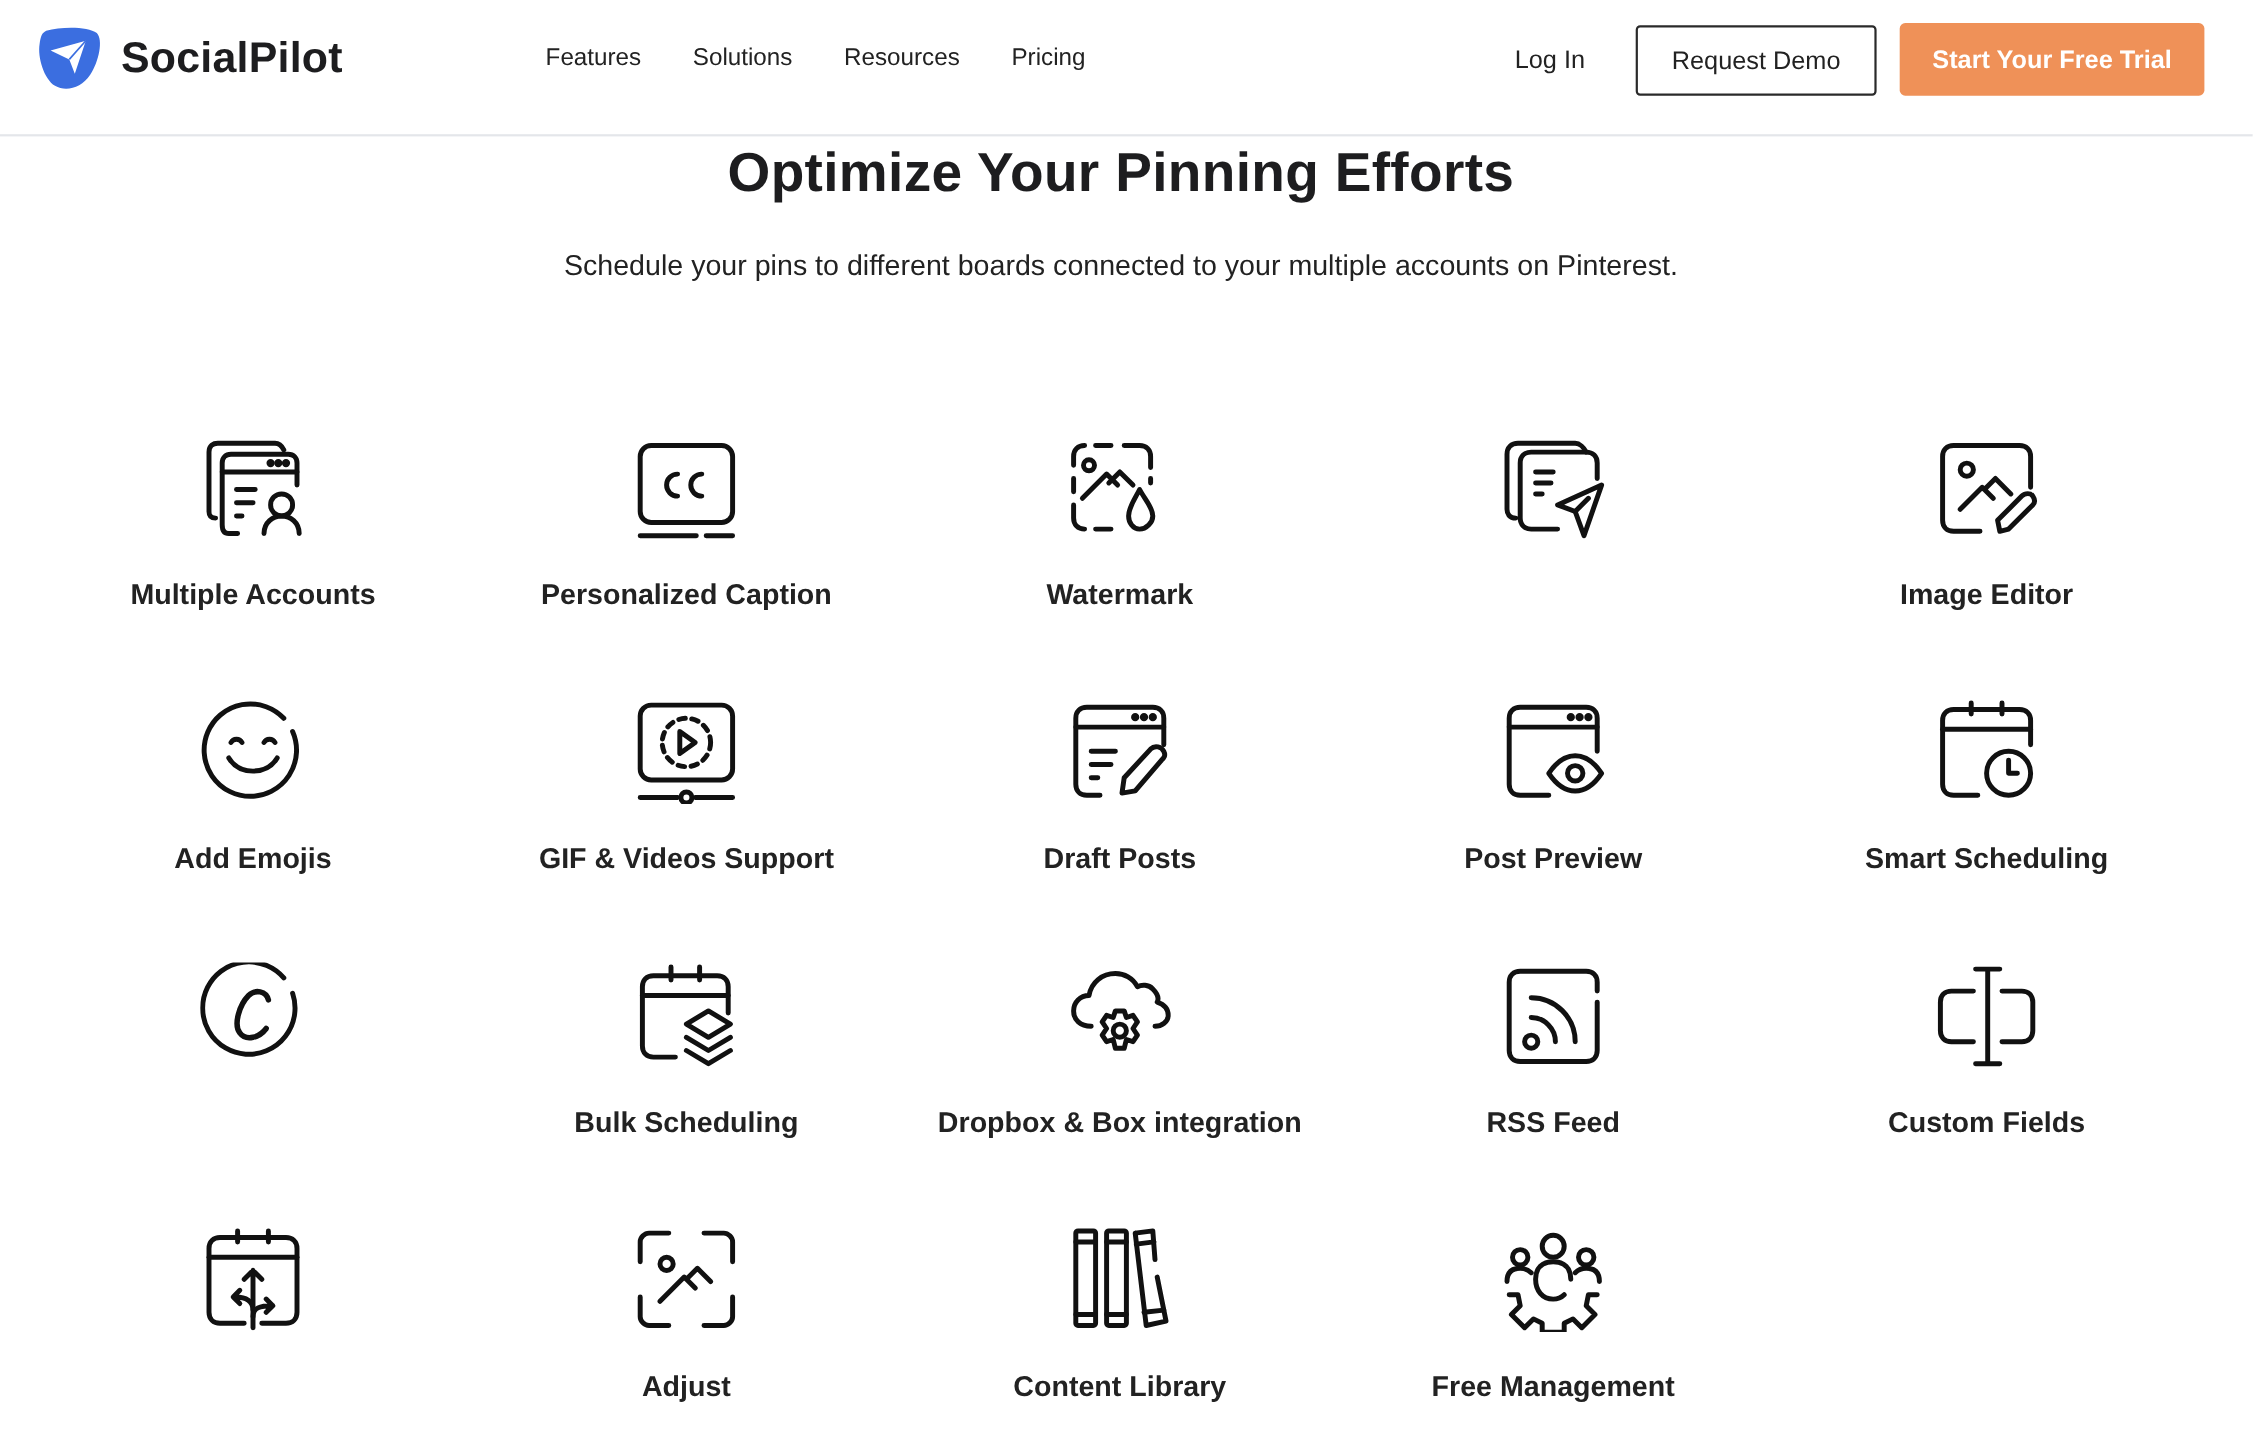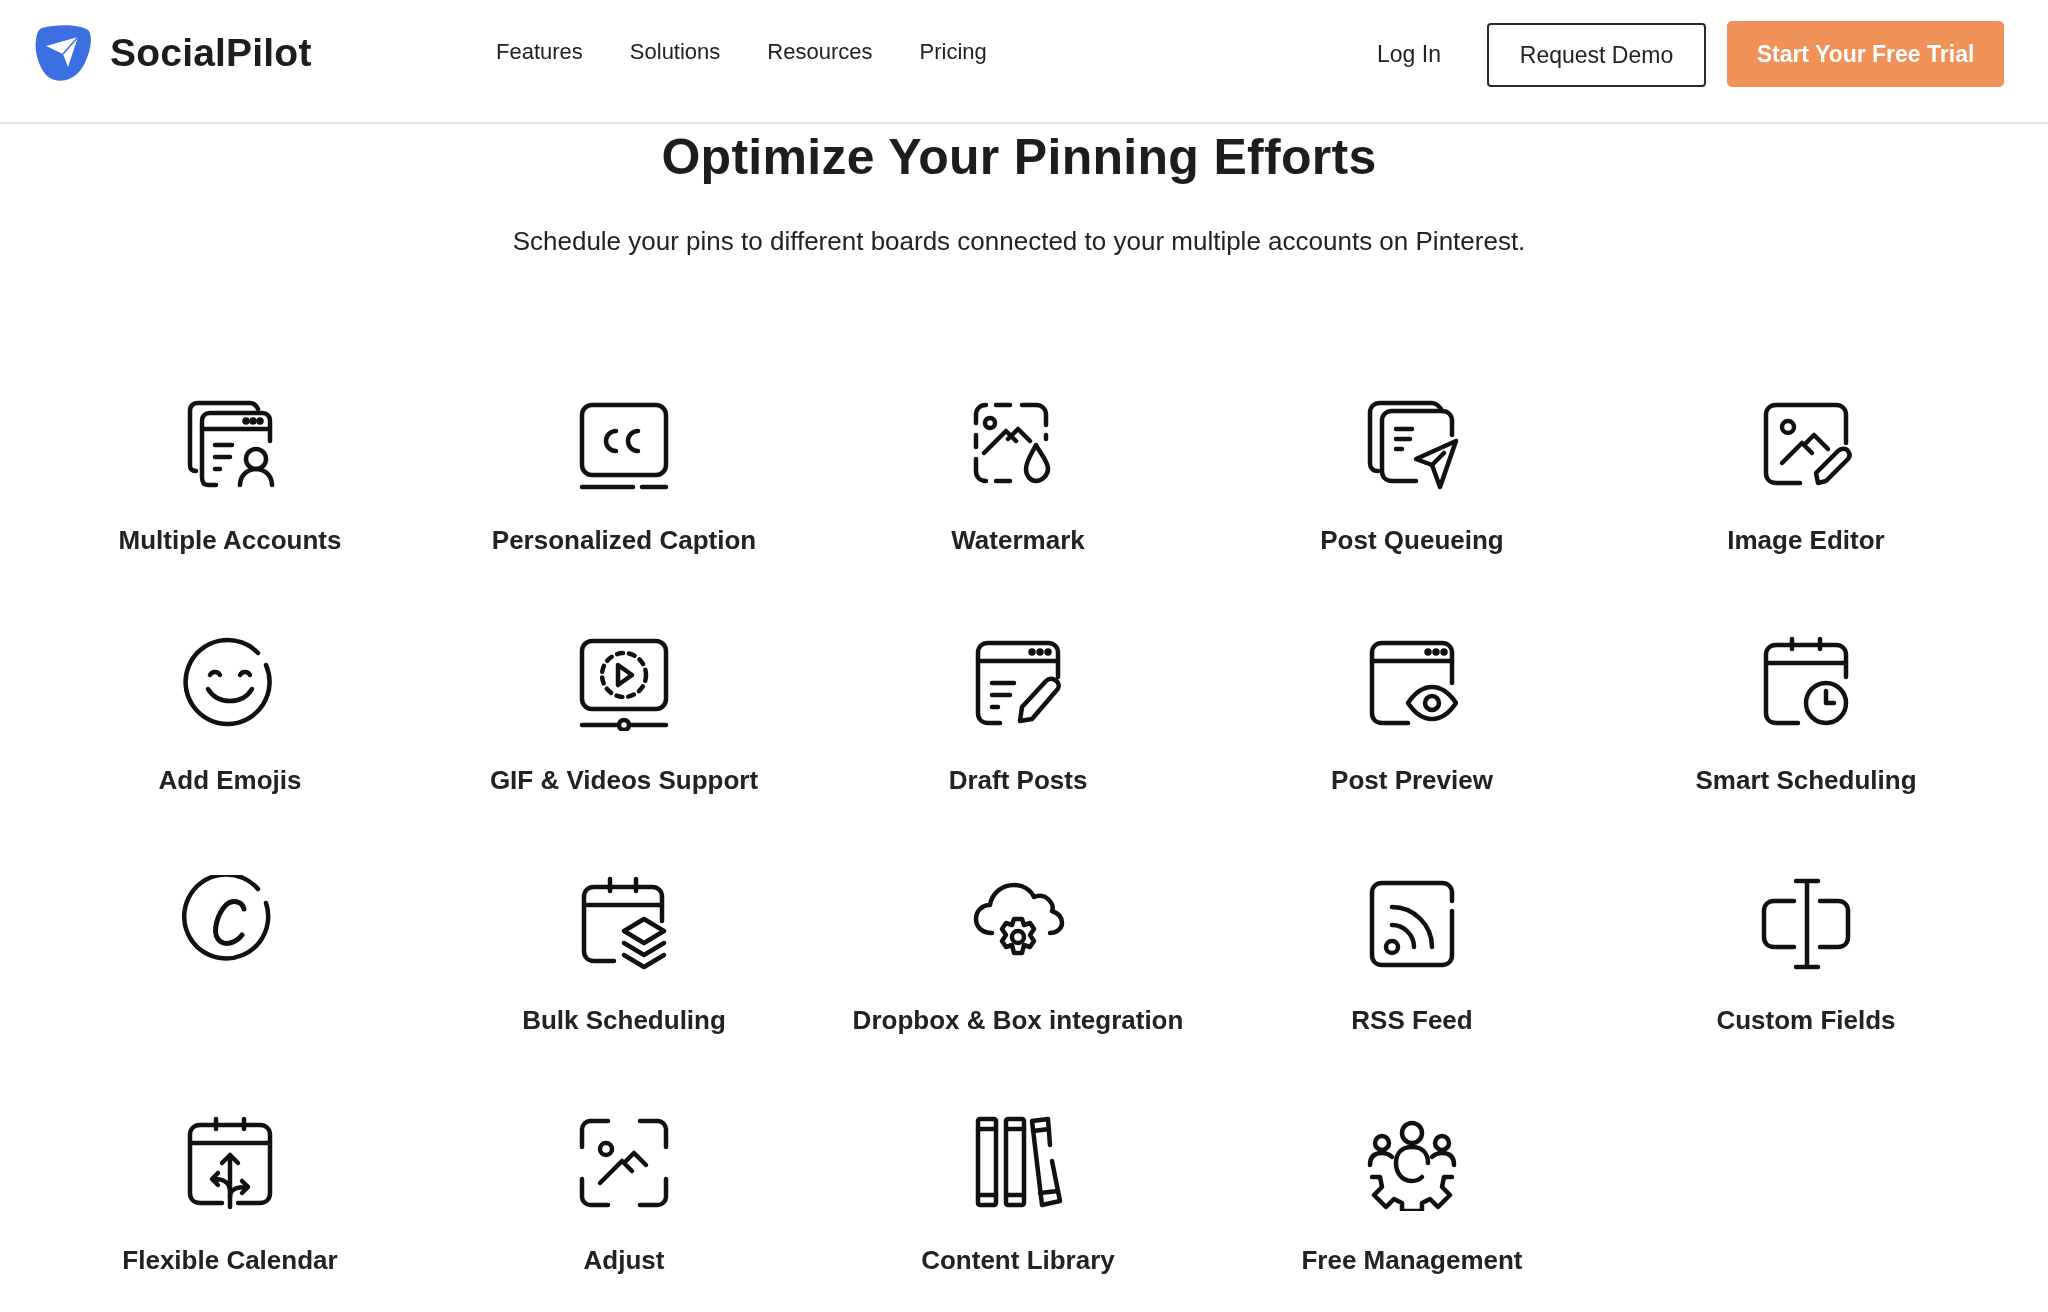--- a/index.html
+++ b/index.html
@@ -97,21 +97,20 @@
   </div>
 
   <div class="feature" style="left:1215px; top:0;">
     <svg class="icon" viewBox="0 0 96 96" fill="none" stroke="#111" stroke-width="4.5" stroke-linecap="round" stroke-linejoin="round">
       <path d="M14 76 C 8 76, 6 72, 6 68 V 18 C 6 12, 10 8, 16 8 H 68 C 72 8, 76 12, 78 16"></path>
       <path d="M52 86 H 28 C 22 86, 18 82, 18 76 V 26 C 18 20, 22 16, 28 16 H 78 C 84 16, 88 20, 88 26 V 40"></path>
       <path d="M32 34 H 48 M32 44 H 46 M32 54 H 38"></path>
       <path d="M92 46 L 52 64 L 68 70 L 76 92 Z"></path>
       <path d="M68 70 L 80 58"></path>
     </svg>
-    <div class="label">Post Queueing</div>
   </div>
 
   <div class="feature" style="left:1609px; top:0;">
     <svg class="icon" viewBox="0 0 96 96" fill="none" stroke="#111" stroke-width="4.5" stroke-linecap="round" stroke-linejoin="round">
       <path d="M42 88 H 18 C 12 88, 8 84, 8 78 V 20 C 8 14, 12 10, 18 10 H 78 C 84 10, 88 14, 88 20 V 48"></path>
       <circle cx="30" cy="32" r="6"></circle>
       <path d="M24 68 L 44 48 L 54 58 M 46 50 L 56 40 L 70 54"></path>
       <path d="M60 88 L 58 78 L 80 56 C 83 53, 88 53, 90 56 C 92 59, 92 62, 90 64 L 68 86 Z"></path>
     </svg>
     <div class="label">Image Editor</div>
@@ -223,21 +222,20 @@
 
   <div class="feature" style="left:33px; top:720px;">
     <svg class="icon" viewBox="0 0 96 96" fill="none" stroke="#111" stroke-width="4.5" stroke-linecap="round" stroke-linejoin="round">
       <path d="M40 88 H 18 C 12 88, 8 84, 8 78 V 20 C 8 14, 12 10, 18 10 H 78 C 84 10, 88 14, 88 20 V 78 C 88 84, 84 88, 78 88 H 56"></path>
       <path d="M8 28 H 88"></path>
       <path d="M34 4 V 14 M62 4 V 14"></path>
       <path d="M48 92 V 40 M40 48 L 48 40 L 56 48"></path>
       <path d="M48 76 C 48 68, 42 64, 32 64 M36 58 L 30 64 L 36 70"></path>
       <path d="M48 82 C 48 74, 54 72, 66 72 M60 66 L 66 72 L 60 78"></path>
     </svg>
-    <div class="label">Flexible Calendar</div>
   </div>
 
   <div class="feature" style="left:427px; top:720px;">
     <svg class="icon" viewBox="0 0 96 96" fill="none" stroke="#111" stroke-width="4.5" stroke-linecap="round" stroke-linejoin="round">
       <path d="M6 32 V 14 C 6 10, 10 6, 14 6 H 32"></path>
       <path d="M64 6 H 82 C 86 6, 90 10, 90 14 V 32"></path>
       <path d="M90 64 V 82 C 90 86, 86 90, 82 90 H 64"></path>
       <path d="M32 90 H 14 C 10 90, 6 86, 6 82 V 64"></path>
       <circle cx="30" cy="34" r="6"></circle>
       <path d="M24 68 L 46 46 L 56 56 M 48 48 L 58 38 L 70 50"></path>

